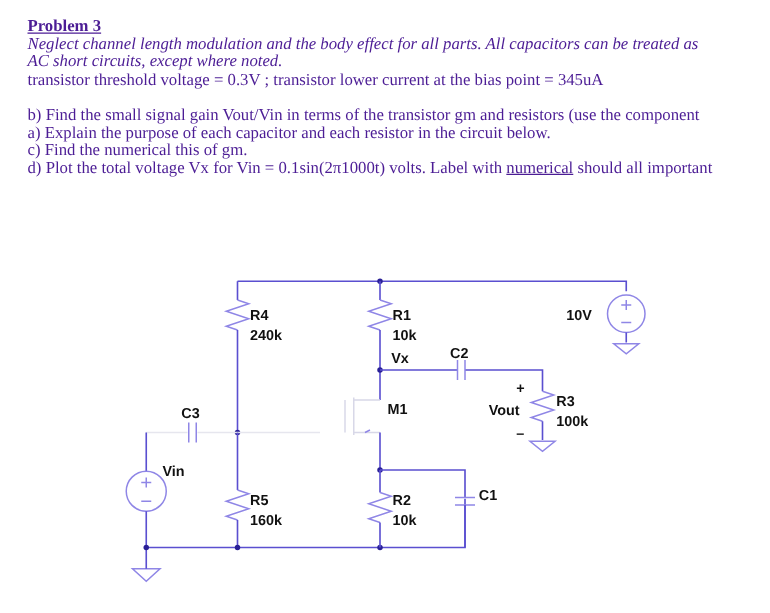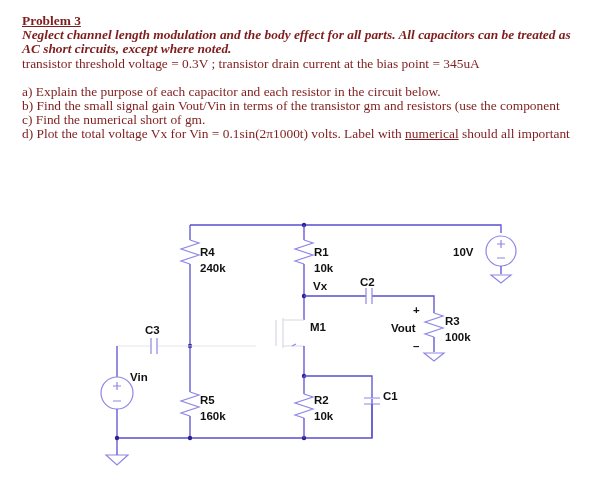--- a/index.html
+++ b/index.html
@@ -1,44 +1,44 @@
 <!DOCTYPE html>
 <html><head>
   <meta charset="utf-8">
   <style>
     html, body { margin: 0; padding: 0; background: #ffffff; }
     body { width: 616px; height: 490px; position: relative; overflow: hidden; }
     .text-block {
       position: absolute; left: 22px; top: 14px; width: 580px;
-      font-family: "Liberation Serif", serif; font-size: 13.4px; line-height: 14.2px; color: #7f1d1d;
+      font-family: "Liberation Serif", serif; font-size: 13.4px; line-height: 14.2px; color: #4c1d95;
     }
     .title { font-weight: bold; text-decoration: underline; }
-    .italic { font-style: italic; font-weight: bold; }
+    .italic { font-style: italic; }
     .gap { height: 14px; }
     .u { text-decoration: underline; text-align: right; }
     svg { position: absolute; left: 0; top: 0; }
     .wire { stroke: #5a4fd0; stroke-width: 1.3; fill: none; }
     .faint { stroke: #e6e6ee; stroke-width: 1.2; fill: none; }
     .comp { stroke: #8f86e6; stroke-width: 1.2; fill: none; }
     .node { fill: #2a2096; }
     .lbl { font-family: "Liberation Sans", sans-serif; font-weight: bold; font-size: 11.5px; fill: #111; }
     .gnd { stroke: #8f86e6; stroke-width: 1.2; fill: none; }
   </style>
 </head>
 <body>
 
 <div class="text-block">
   <div class="title">Problem 3</div>
   <div class="italic">Neglect channel length modulation and the body effect for all parts. All capacitors can be treated as</div>
   <div class="italic">AC short circuits, except where noted.</div>
-  <div>transistor threshold voltage = 0.3V ; transistor drain current at the bias point = 345uA</div>
+  <div>transistor threshold voltage = 0.3V ; transistor lower current at the bias point = 345uA</div>
   <div class="gap"></div>
+  <div>b) Find the small signal gain Vout/Vin in terms of the transistor gm and resistors (use the component</div>
   <div>a) Explain the purpose of each capacitor and each resistor in the circuit below.</div>
-  <div>b) Find the small signal gain Vout/Vin in terms of the transistor gm and resistors (use the component</div>
-  <div>c) Find the numerical short of gm.</div>
+  <div>c) Find the numerical this of gm.</div>
   <div><span>d) Plot the total voltage Vx for Vin = 0.1sin(2π1000t) volts. Label with </span><span class="u">numerical</span><span> should all important</span></div>
 </div>
 
 <svg width="616" height="490" viewBox="0 0 616 490">
 
   <path class="wire" d="M190 225 H501 V233"></path>
   <circle class="node" cx="304" cy="225" r="2.2"></circle>
 
   <g>
     <circle class="comp" cx="501" cy="251" r="15"></circle>

